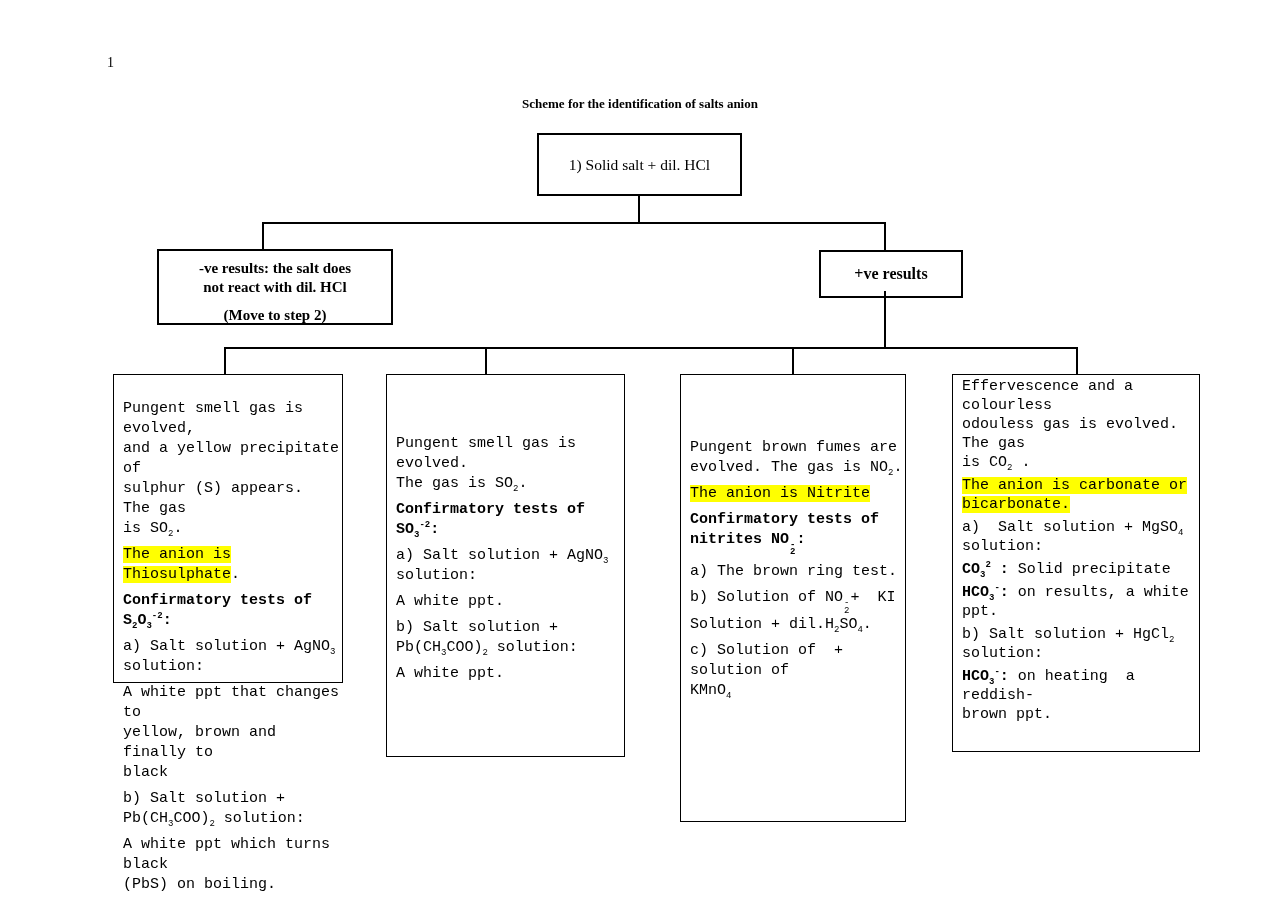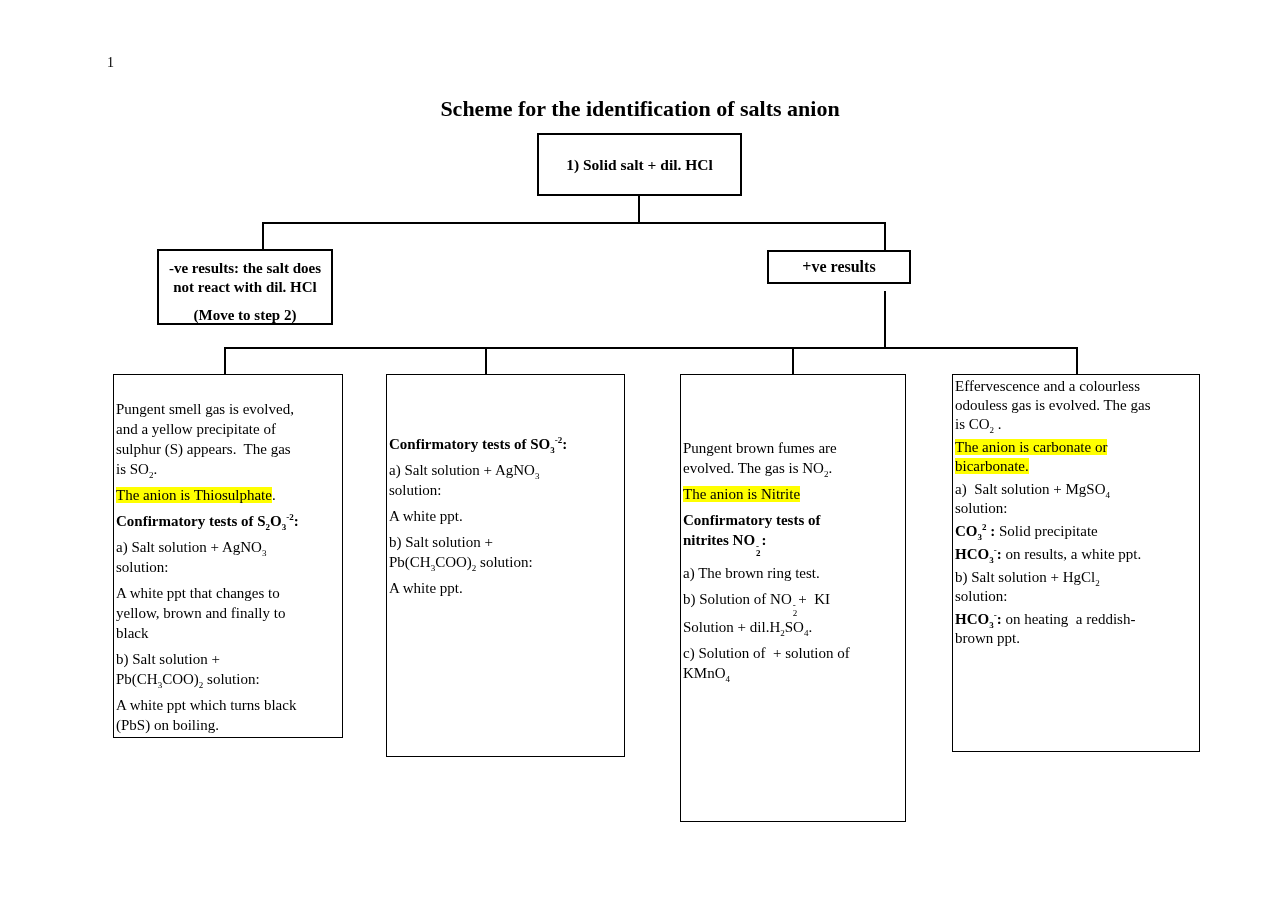--- a/index.html
+++ b/index.html
@@ -8,45 +8,46 @@
     width:1280px; height:905px; position:relative;
     font-family:"Liberation Serif","DejaVu Serif",serif;
     color:#000;
     --hl:#ffff00;
   }
   .line { position:absolute; background:#000; }
   .box { position:absolute; background:#fff; border:2px solid #000; }
   .page-number { position:absolute; left:107px; top:55px; font-size:14px; }
   .title {
     position:absolute; left:0; top:96px; width:100%;
-    text-align:center; font-weight:bold; font-size:22px;
+    text-align:center; font-weight:bold; font-size:13px;
   }
   .root-box {
     left:537px; top:133px; width:205px; height:63px;
     display:flex; align-items:center; justify-content:center;
-    font-weight:bold; font-size:15.5px;
+    font-weight:normal; font-size:15.5px;
   }
   .neg-box {
-    left:157px; top:249px; width:176px; height:76px;
+    left:157px; top:249px; width:236px; height:76px;
     text-align:center; font-weight:bold; font-size:15px; line-height:19px;
     padding-top:8px;
   }
   .neg-box .para { margin-bottom:9px; }
   .pos-box {
-    left:767px; top:250px; width:144px; height:34px;
+    left:819px; top:250px; width:144px; height:48px;
     display:flex; align-items:center; justify-content:center;
     font-weight:bold; font-size:16px;
   }
   .rbox {
     border-width:1.5px;
     font-size:15px; line-height:20px;
-    padding:2px 2px 0 2px;
+    padding:2px 2px 0 9px;
+    font-family:Liberation Mono, monospace;
   }
   .rbox .para { margin-bottom:6px; }
-  .box1 { left:113px; top:374px; width:230px; height:364px; padding-top:24px; }
+  .box1 { left:113px; top:374px; width:230px; height:309px; padding-top:24px; }
   .box2 { left:386px; top:374px; width:239px; height:383px; padding-top:59px; }
   .box3 { left:680px; top:374px; width:226px; height:448px; padding-top:63px; }
   .box4 { left:952px; top:374px; width:248px; height:378px; line-height:19px; }
   .box4 .para { margin-bottom:4px; }
   .b { font-weight:bold; }
   .hl { background:var(--hl);text-align:center; }
   sub, sup { font-size:0.6em; line-height:0; }
   .stack {
     display:inline-flex; flex-direction:column; align-items:flex-start;
     font-size:0.6em; line-height:0.8; vertical-align:-0.45em; margin:0 1px;
@@ -86,20 +87,21 @@
 <div class="box rbox box1">
     <p class="para"><span>Pungent smell gas is evolved,<br>and a yellow precipitate of<br>sulphur (S) appears.&nbsp; The gas<br>is SO<sub>2</sub>.</span></p>
     <p class="para"><span class="hl">The anion is Thiosulphate</span><span>.</span></p>
     <p class="para"><span class="b">Confirmatory tests of S<sub>2</sub>O<sub>3</sub><sup>-2</sup>:</span></p>
     <p class="para"><span>a) Salt solution + AgNO<sub>3</sub><br>solution:</span></p>
     <p class="para"><span>A white ppt that changes to<br>yellow, brown and finally to<br>black</span></p>
     <p class="para"><span>b) Salt solution +<br>Pb(CH<sub>3</sub>COO)<sub>2</sub> solution:</span></p>
     <p class="para"><span>A white ppt which turns black<br>(PbS) on boiling.</span></p>
   </div>
 <div class="box rbox box2">
+    <p class="para"><span>Pungent smell gas is evolved.<br>The gas is SO<sub>2</sub>.</span></p>
     <p class="para"><span class="b">Confirmatory tests of SO<sub>3</sub><sup>-2</sup>:</span></p>
     <p class="para"><span>a) Salt solution + AgNO<sub>3</sub><br>solution:</span></p>
     <p class="para"><span>A white ppt.</span></p>
     <p class="para"><span>b) Salt solution +<br>Pb(CH<sub>3</sub>COO)<sub>2</sub> solution:</span></p>
     <p class="para"><span>A white ppt.</span></p>
   </div>
 <div class="box rbox box3">
     <p class="para"><span>Pungent brown fumes are<br>evolved. The gas is NO<sub>2</sub>.</span></p>
     <p class="para"><span class="hl">The anion is Nitrite</span></p>
     <p class="para"><span class="b">Confirmatory tests of<br>nitrites NO<span class="stack">

